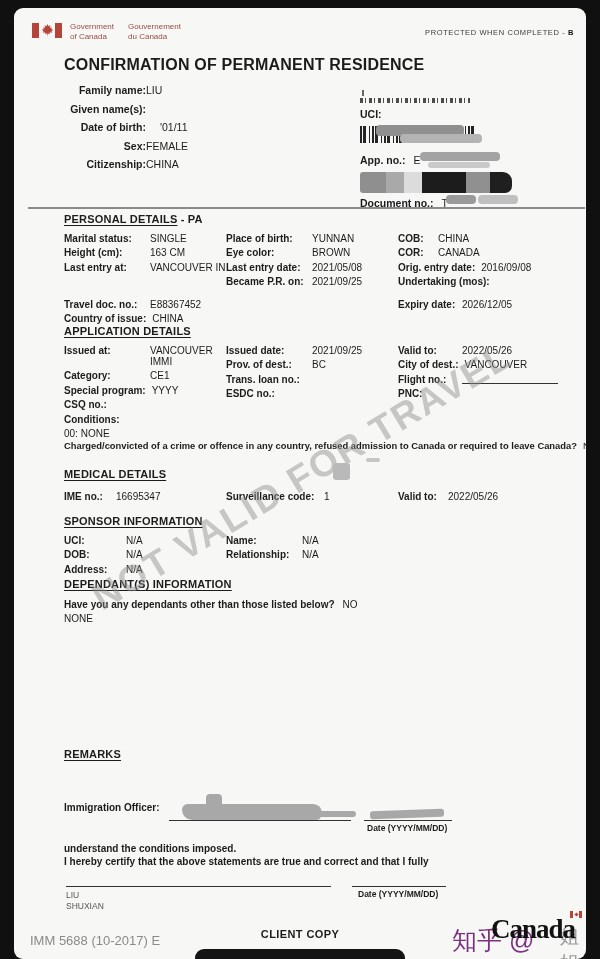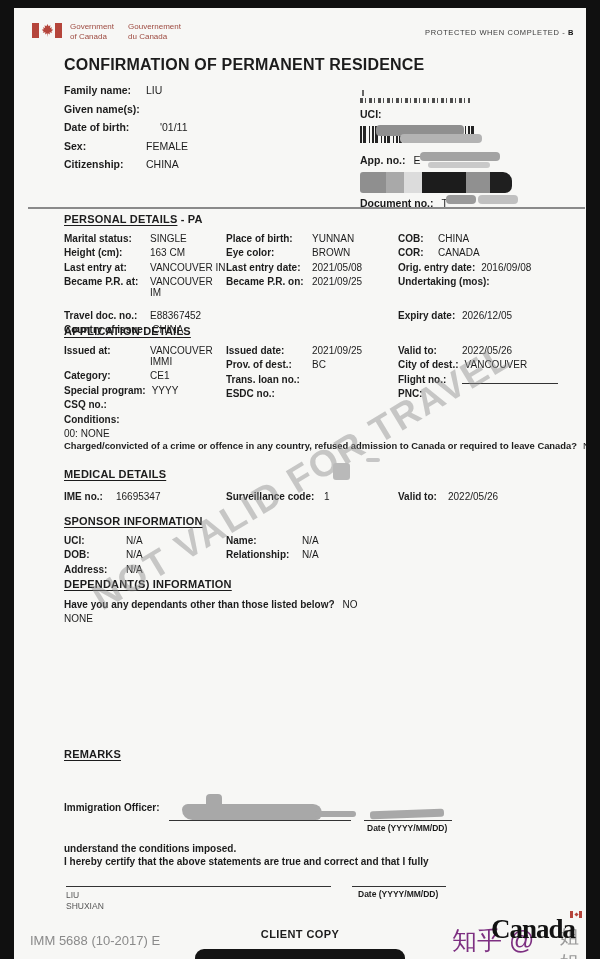--- a/index.html
+++ b/index.html
@@ -1,35 +1,35 @@
 <!DOCTYPE html>
 <html><head>
 <meta charset="utf-8">
 <style>
   html,body{margin:0;padding:0;}
   body{
     width:600px;height:959px;position:relative;background:#101010;
     font-family:"Liberation Sans", sans-serif;color:#1c1c1c;overflow:hidden;
   }
-  .page{position:absolute;left:14px;right:14px;top:8px;bottom:0;background:#f7f7f5;overflow:hidden;}
+  .page{position:absolute;left:14px;right:14px;top:8px;bottom:0;background:#f7f7f5;overflow:hidden;border-radius:9px;}
 
   
   .gov-sig{position:absolute;top:14px;left:18px;display:flex;align-items:flex-start;}
   .fip-flag{width:30px;height:15px;display:flex;margin-top:1px;}
   .fip-flag .bar{width:7px;height:15px;background:#b5453b;}
   .fip-flag .field{width:16px;height:15px;background:#f7f7f5;display:flex;align-items:center;justify-content:center;}
   .gov-text{display:flex;font-size:8px;line-height:9.5px;color:#9e4b41;margin-left:8px;}
   .gov-text .col{margin-right:14px;}
   .protected{position:absolute;top:20px;right:12px;font-size:7.5px;letter-spacing:.6px;color:#3b3b3b;}
   .protected b{color:#141414;}
   .doc-title{position:absolute;top:48px;left:50px;font-size:16px;font-weight:bold;letter-spacing:.2px;white-space:nowrap;}
 
   
   .id-left{position:absolute;top:76px;left:50px;font-size:10.5px;}
-  .frow{display:flex;margin-bottom:6.5px;}
+  .frow{display:flex;margin-bottom:6.5px;text-align:right;}
   .flbl{font-weight:bold;width:82px;}
   .id-right{position:absolute;top:84px;left:346px;width:225px;font-size:10.5px;}
   .tickmark{position:absolute;top:-2px;left:2px;width:2px;height:6px;background:#666;}
   .bc-thin{position:absolute;top:6px;left:0;width:110px;height:5px;
     background:repeating-linear-gradient(90deg,#4c4c4c 0 3px,transparent 3px 5px,#4c4c4c 5px 6px,transparent 6px 9px);}
   .uci-lbl{position:absolute;top:16px;left:0;font-weight:bold;}
   .bc-tall{position:absolute;top:34px;left:0;width:116px;height:17px;
     background:repeating-linear-gradient(90deg,#242424 0 2px,transparent 2px 3px,#242424 3px 6px,transparent 6px 9px,#242424 9px 10px,transparent 10px 12px);}
   .rd{position:absolute;background:#a0a0a0;border-radius:4px;}
   .appno-row{position:absolute;top:62px;left:0;white-space:nowrap;}
@@ -212,24 +212,20 @@
             <span>SINGLE</span>
           </div>
         <div class="cell">
             <span class="cl">Height (cm):</span>
             <span>163 CM</span>
           </div>
         <div class="cell">
             <span class="cl">Last entry at:</span>
             <span>VANCOUVER IN</span>
           </div>
-        <div class="cell">
-            <span class="cl">Became P.R. at:</span>
-            <span>VANCOUVER IM</span>
-          </div>
       </div>
       <div class="gcol2">
         <div class="cell">
             <span class="cl">Place of birth:</span>
             <span>YUNNAN</span>
           </div>
         <div class="cell">
             <span class="cl">Eye color:</span>
             <span>BROWN</span>
           </div>

